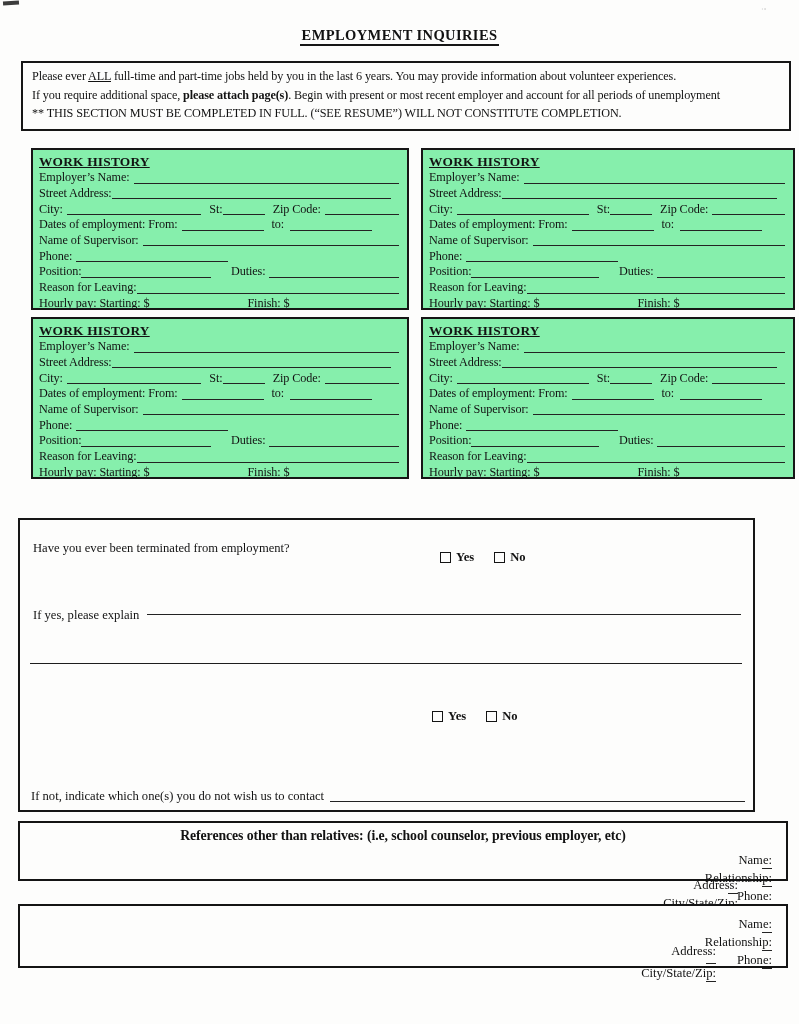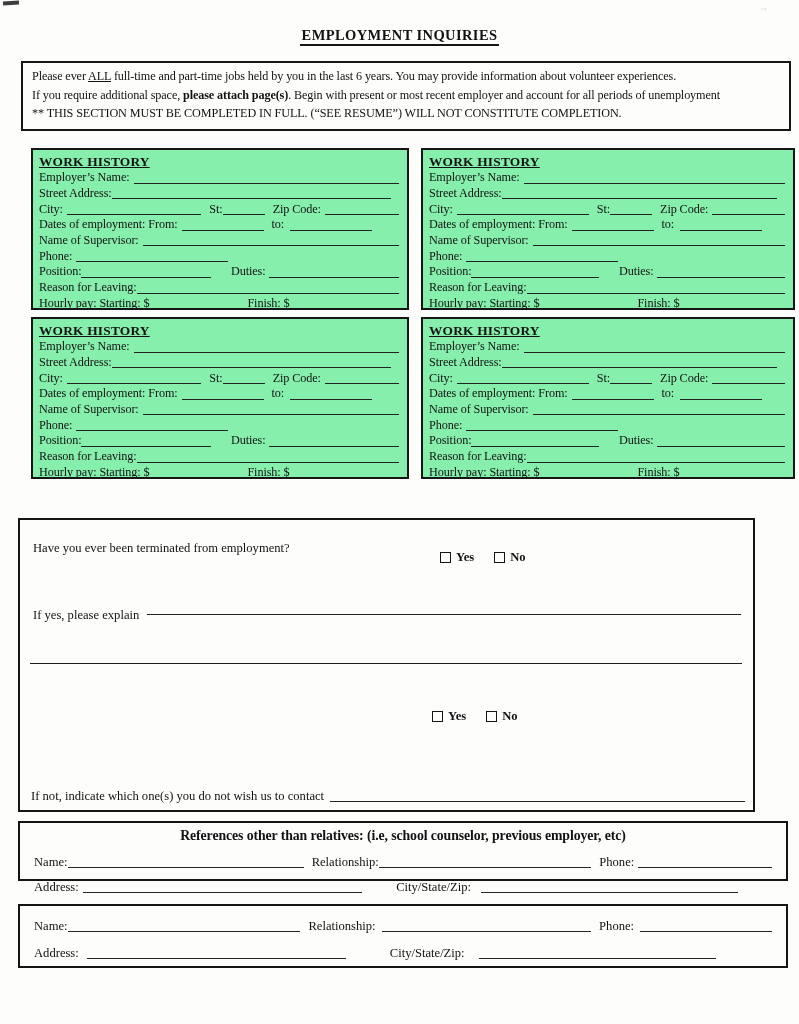--- a/index.html
+++ b/index.html
@@ -57,21 +57,21 @@
   .cb { width:11px; height:11px; border:1.7px solid #141414; margin-right:5px; background:#fdfdfc; }
   .cb-lbl { font-weight:bold; font-size:12.6px; }
 
   
   .ref-box { position:absolute; left:18px; width:770px; border:2.4px solid #141414;
              background:#fdfdfc; font-size:12.6px; }
   .ref-box1 { top:821px; height:60px; }
   .ref-box2 { top:904px; height:64px; }
   .ref-title { text-align:center; font-weight:bold; font-size:13.8px; padding-top:5px;
                letter-spacing:-.1px; }
-  .ref-row { display:flex; align-items:flex-end; height:17px; white-space:nowrap; }
+  .ref-row { display:flex; align-items:flex-end; height:17px; white-space:nowrap;flex-direction:column; }
   .r1a { margin:9px 14px 0 14px; }
   .r2a { margin:8px 48px 0 14px; }
   .r1b { margin:11px 14px 0 14px; }
   .r2b { margin:10px 70px 0 14px; }
 </style>
 </head>
 <body>
 
 <div class="page">
 

